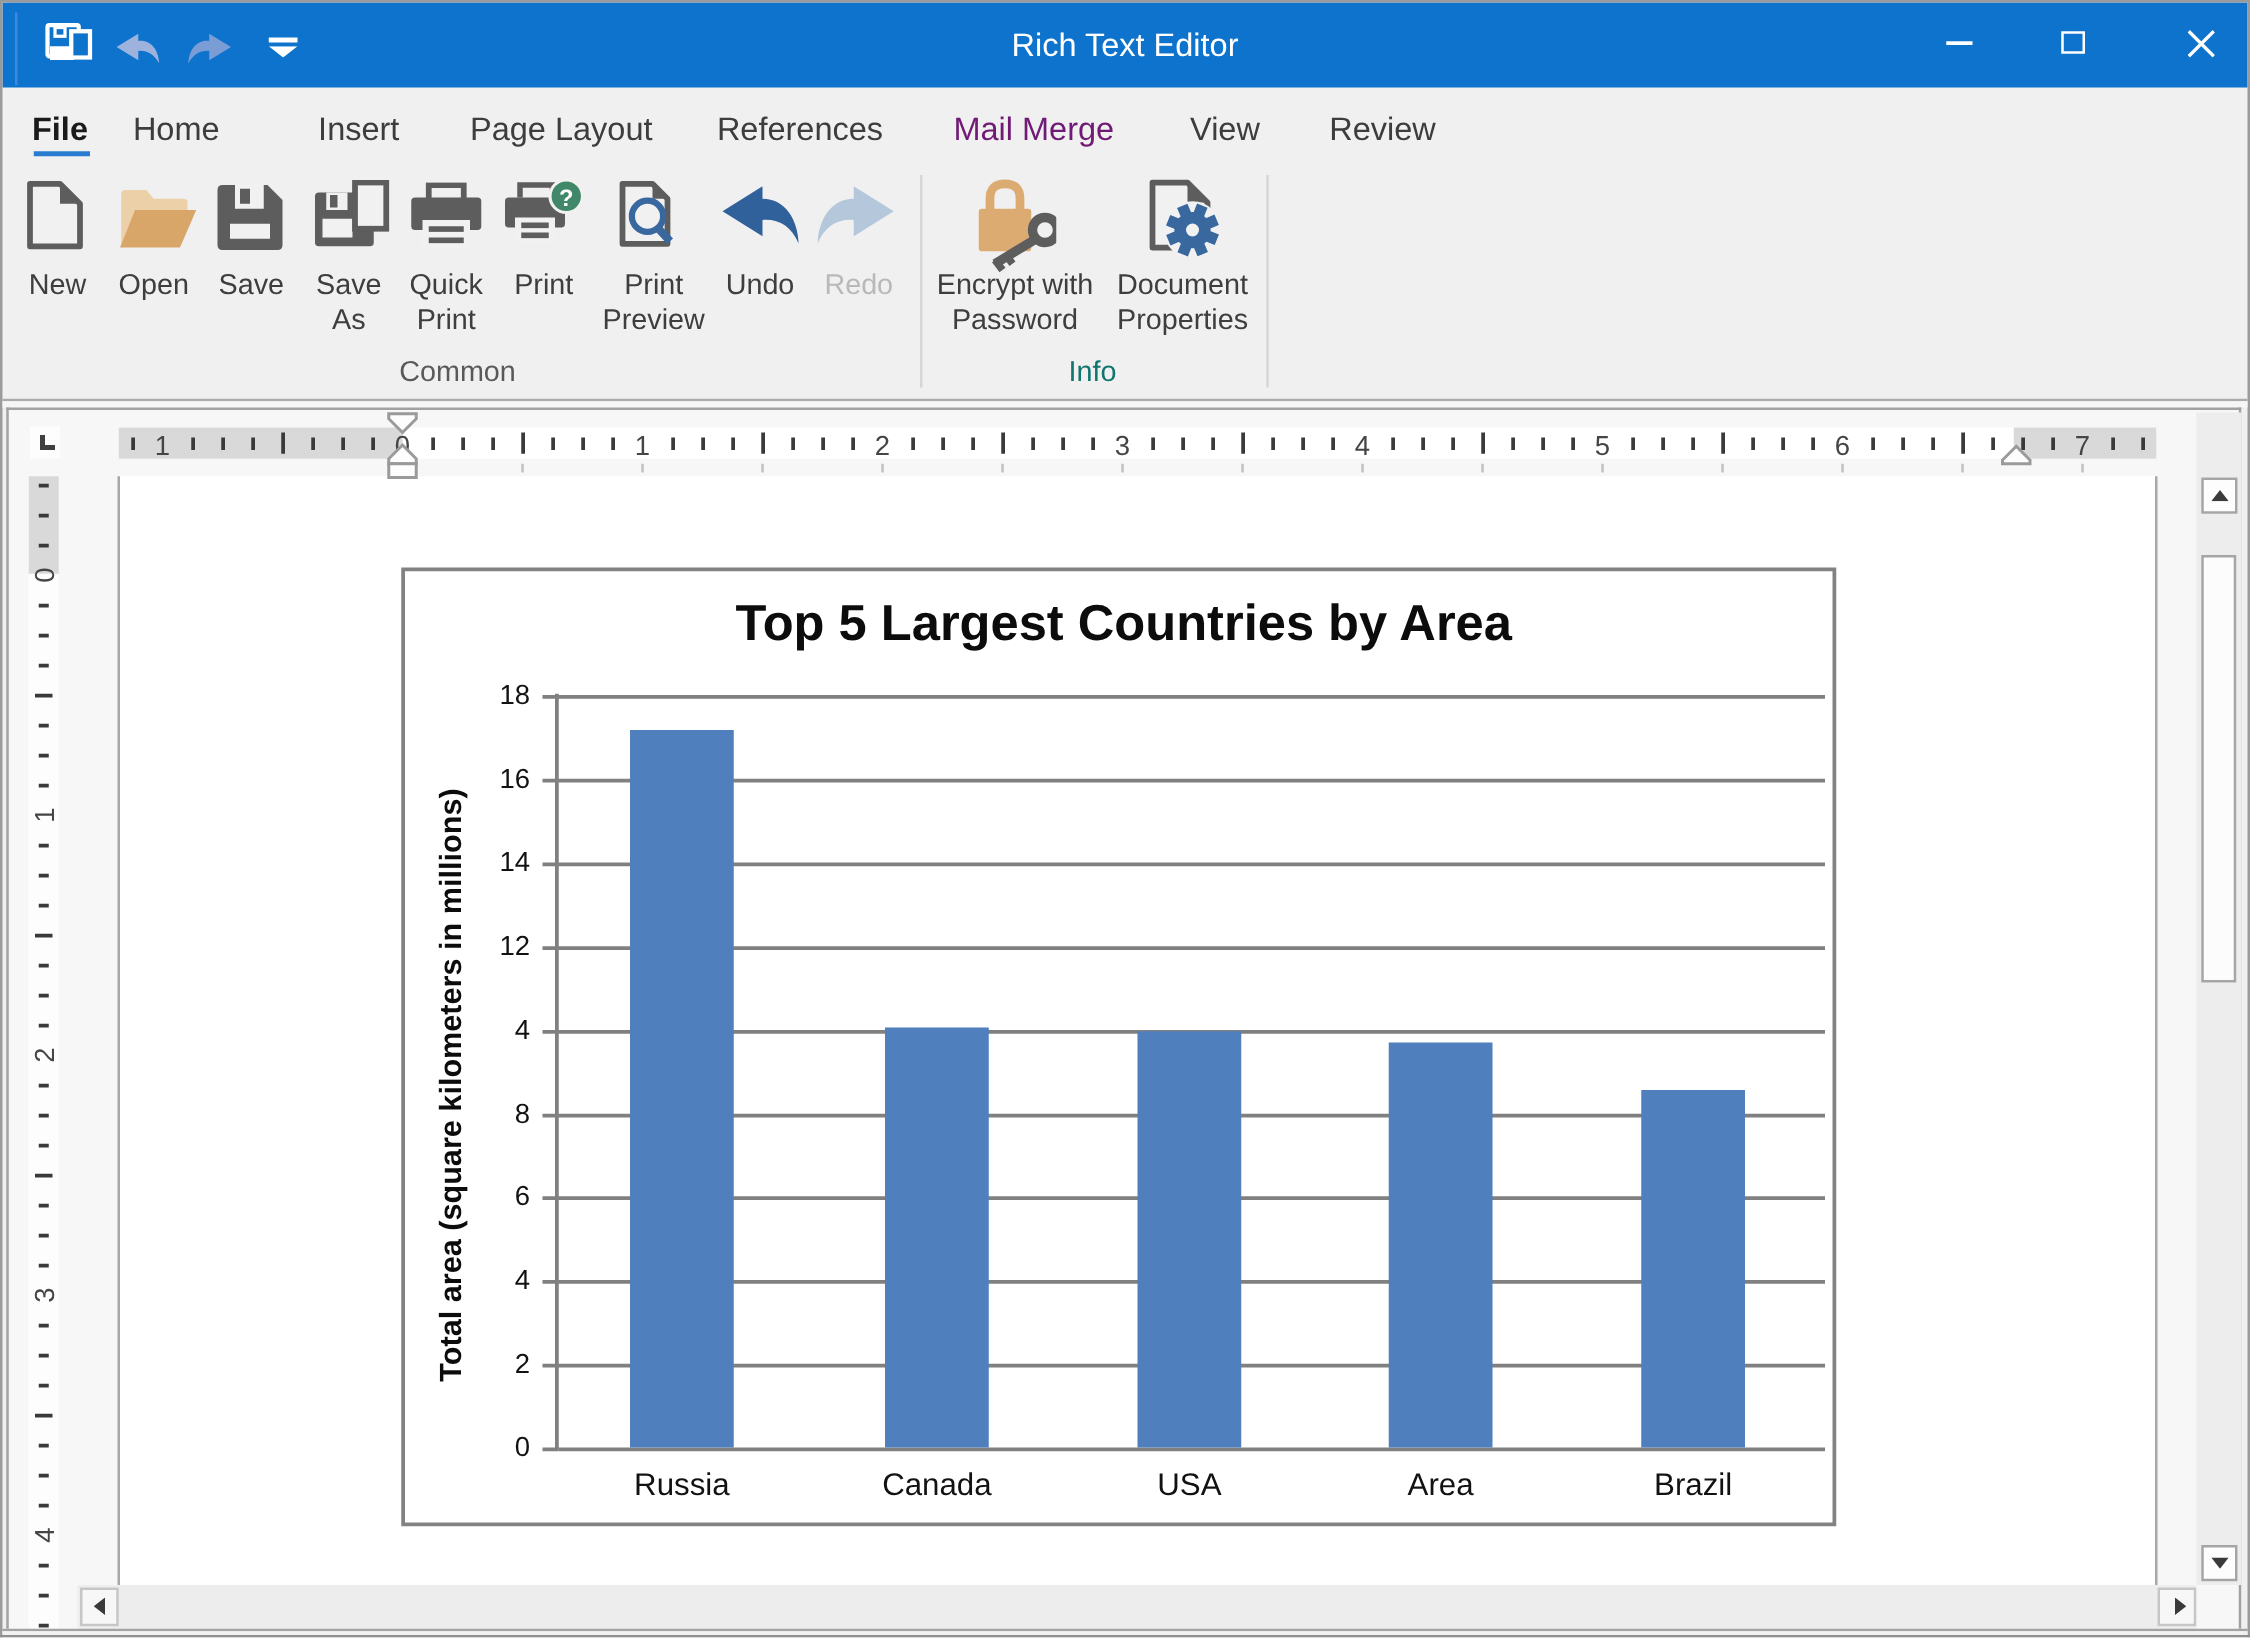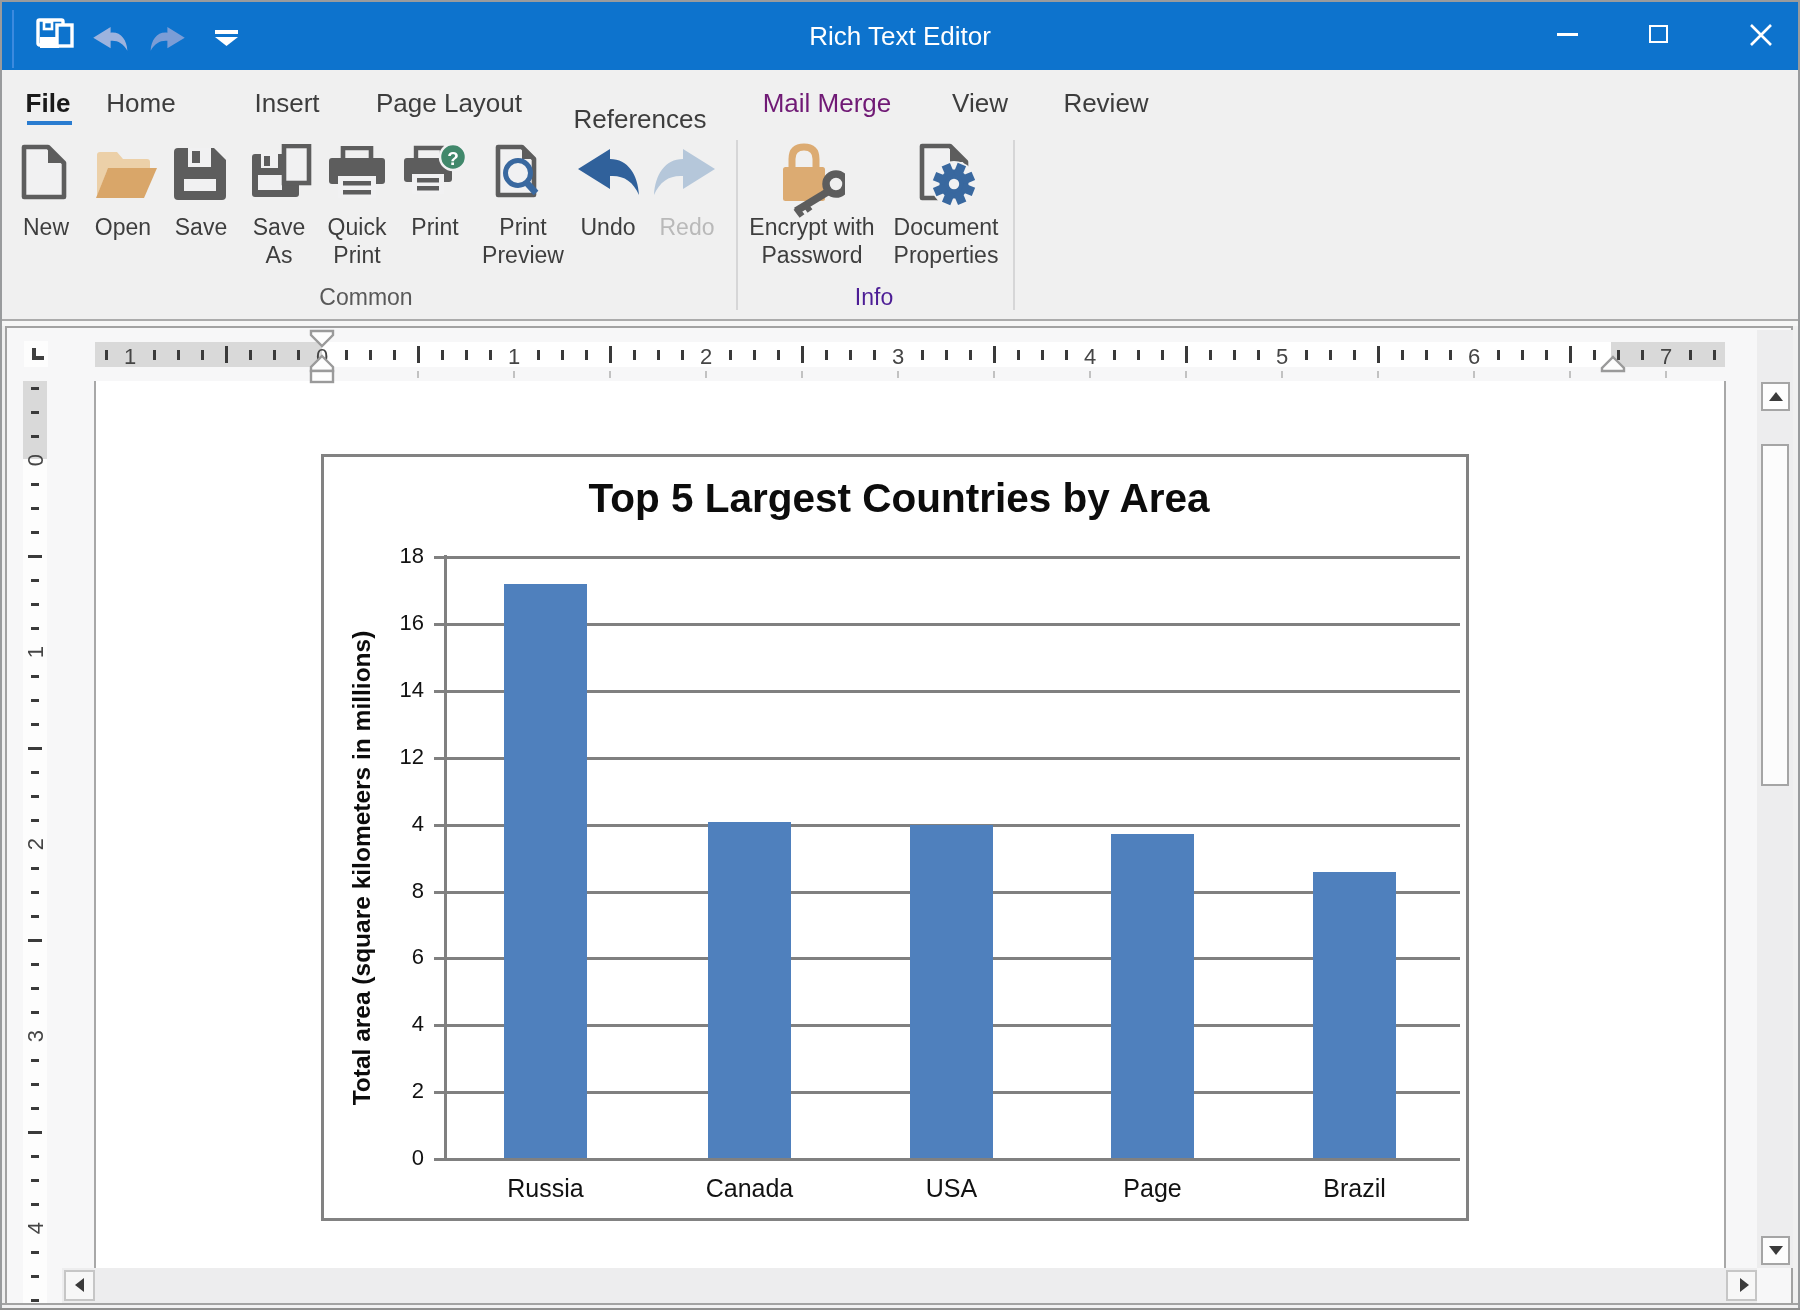--- a/index.html
+++ b/index.html
@@ -33,21 +33,21 @@
 <div class="abs" style="left:700px;top:21px;width:400px;height:32px;color:#fff;font-size:26px;text-align:center;">Rich Text Editor</div>
 <div class="abs" style="left:1557px;top:33px;width:21px;height:3px;background:#fff;"></div>
 <div class="abs" style="left:1649px;top:25px;width:15px;height:14px;border:2.5px solid #fff;"></div>
 <svg width="22" height="22" viewBox="0 0 22 22" style="position:absolute;left:1750px;top:24px">
 <path d="M1 1 L21 21 M21 1 L1 21" stroke="#fff" stroke-width="2.6"></path>
   </svg>
 <div class="abs" style="left:-62px;top:88px;width:220px;height:30px;font-size:26px;color:#1a1a1a;font-weight:bold;text-align:center;">File</div>
 <div class="abs" style="left:51px;top:88px;width:180px;height:30px;font-size:26px;color:#3d3d3d;font-weight:normal;text-align:center;">Home</div>
 <div class="abs" style="left:177px;top:88px;width:220px;height:30px;font-size:26px;color:#3d3d3d;font-weight:normal;text-align:center;">Insert</div>
 <div class="abs" style="left:339px;top:88px;width:220px;height:30px;font-size:26px;color:#3d3d3d;font-weight:normal;text-align:center;">Page Layout</div>
-<div class="abs" style="left:530px;top:88px;width:220px;height:30px;font-size:26px;color:#3d3d3d;font-weight:normal;text-align:center;margin-top:16px;">References</div>
+<div class="abs" style="left:530px;top:88px;width:220px;height:30px;font-size:26px;color:#3d3d3d;font-weight:normal;text-align:center;">References</div>
 <div class="abs" style="left:717px;top:88px;width:220px;height:30px;font-size:26px;color:#701a75;font-weight:normal;text-align:center;">Mail Merge</div>
 <div class="abs" style="left:870px;top:88px;width:220px;height:30px;font-size:26px;color:#3d3d3d;font-weight:normal;text-align:center;">View</div>
 <div class="abs" style="left:996px;top:88px;width:220px;height:30px;font-size:26px;color:#3d3d3d;font-weight:normal;text-align:center;">Review</div>
 <div class="abs" style="left:27px;top:121px;width:45px;height:4px;background:#2a7cd0;"></div>
 <svg width="46" height="56" viewBox="0 0 46 56" style="position:absolute;left:21px;top:144px">
 <path d="M3 3 H27 L43 19 V53 H3 Z" fill="#f1f1f2" stroke="#5d5d5d" stroke-width="4.6" stroke-linejoin="round"></path>
 <path d="M27 3 L43 19 H27 Z" fill="#5d5d5d"></path>
 </svg>
 <svg width="62" height="50" viewBox="0 0 62 50" style="position:absolute;left:95px;top:149px">
 <path d="M2 47 V6 Q2 3 5 3 H22 L28 10 H52 Q55 10 55 13 V22 H12 Z" fill="#ecd0a8"></path>
@@ -123,21 +123,21 @@
 <div class="abs" style="left:111px;top:213px;width:180px;line-height:28px;font-size:23px;color:#3e3e3e;text-align:center;">Save</div>
 <div class="abs" style="left:189px;top:213px;width:180px;line-height:28px;font-size:23px;color:#3e3e3e;text-align:center;">Save<br>As</div>
 <div class="abs" style="left:267px;top:213px;width:180px;line-height:28px;font-size:23px;color:#3e3e3e;text-align:center;">Quick<br>Print</div>
 <div class="abs" style="left:345px;top:213px;width:180px;line-height:28px;font-size:23px;color:#3e3e3e;text-align:center;">Print</div>
 <div class="abs" style="left:433px;top:213px;width:180px;line-height:28px;font-size:23px;color:#3e3e3e;text-align:center;">Print<br>Preview</div>
 <div class="abs" style="left:518px;top:213px;width:180px;line-height:28px;font-size:23px;color:#3e3e3e;text-align:center;">Undo</div>
 <div class="abs" style="left:597px;top:213px;width:180px;line-height:28px;font-size:23px;color:#b9b9b9;text-align:center;">Redo</div>
 <div class="abs" style="left:722px;top:213px;width:180px;line-height:28px;font-size:23px;color:#3e3e3e;text-align:center;">Encrypt with<br>Password</div>
 <div class="abs" style="left:856px;top:213px;width:180px;line-height:28px;font-size:23px;color:#3e3e3e;text-align:center;">Document<br>Properties</div>
 <div class="abs" style="left:266px;top:284px;width:200px;font-size:23px;color:#595959;text-align:center;">Common</div>
-<div class="abs" style="left:774px;top:284px;width:200px;font-size:23px;color:#4c1d95;text-align:center;">Info</div>
+<div class="abs" style="left:774px;top:284px;width:200px;font-size:23px;color:#0f766e;text-align:center;">Info</div>
 <div class="abs" style="left:736px;top:140px;width:2px;height:170px;background:#d6d6d7;"></div>
 <div class="abs" style="left:1013px;top:140px;width:2px;height:170px;background:#d6d6d7;"></div>
 <div class="abs" style="left:2px;top:319px;width:1796px;height:2px;background:#ababab;"></div>
 <div class="abs" style="left:2px;top:321px;width:1796px;height:5px;background:#f6f6f6;"></div>
 <div class="abs" style="left:5px;top:326px;width:1788px;height:977px;background:#f7f7f8;border-top:2px solid #a2a2a2;border-left:2px solid #a2a2a2;border-right:2px solid #a2a2a2;box-sizing:border-box;"></div>
 <div class="abs" style="left:96px;top:381px;width:1628px;height:887px;background:#ffffff;"></div>
 <div class="abs" style="left:94px;top:381px;width:2px;height:887px;background:#a8a8a8;"></div>
 <div class="abs" style="left:1724px;top:381px;width:2px;height:887px;background:#a8a8a8;"></div>
 <div class="abs" style="left:95px;top:342px;width:1630px;height:25px;background:#ffffff;"></div>
 <div class="abs" style="left:95px;top:342px;width:227px;height:25px;background:#d9d9d9;"></div>
@@ -308,21 +308,21 @@
 <div class="abs" style="left:447px;top:556px;width:1013px;height:2.5px;background:#808080;"></div>
 <div class="abs" style="left:434px;top:556px;width:13px;height:2.5px;background:#808080;"></div>
 <div class="abs" style="left:348px;top:543px;width:76px;height:26px;font-size:22px;color:#121212;text-align:right;">18</div>
 <div class="abs" style="left:504px;top:584px;width:83px;height:574px;background:#4f80bd;"></div>
 <div class="abs" style="left:444px;top:1174px;width:203px;height:30px;font-size:25px;color:#121212;text-align:center;">Russia</div>
 <div class="abs" style="left:708px;top:822px;width:83px;height:336px;background:#4f80bd;"></div>
 <div class="abs" style="left:648px;top:1174px;width:203px;height:30px;font-size:25px;color:#121212;text-align:center;">Canada</div>
 <div class="abs" style="left:910px;top:825px;width:83px;height:333px;background:#4f80bd;"></div>
 <div class="abs" style="left:850px;top:1174px;width:203px;height:30px;font-size:25px;color:#121212;text-align:center;">USA</div>
 <div class="abs" style="left:1111px;top:834px;width:83px;height:324px;background:#4f80bd;"></div>
-<div class="abs" style="left:1051px;top:1174px;width:203px;height:30px;font-size:25px;color:#121212;text-align:center;">Page</div>
+<div class="abs" style="left:1051px;top:1174px;width:203px;height:30px;font-size:25px;color:#121212;text-align:center;">Area</div>
 <div class="abs" style="left:1313px;top:872px;width:83px;height:286px;background:#4f80bd;"></div>
 <div class="abs" style="left:1253px;top:1174px;width:203px;height:30px;font-size:25px;color:#121212;text-align:center;">Brazil</div>
 <div class="abs" style="left:112px;top:854px;width:500px;height:28px;font-size:24.5px;font-weight:bold;color:#0c0c0c;text-align:center;transform:rotate(-90deg);transform-origin:center;">Total area (square kilometers in millions)</div>
 <div class="abs" style="left:1757px;top:330px;width:36px;height:938px;background:#ededee;"></div>
 <div class="abs" style="left:1761px;top:382px;width:29px;height:29px;background:#fdfdfd;border:2px solid #a5a5a5;box-sizing:border-box;"></div>
 <svg width="14" height="9" viewBox="0 0 14 9" style="position:absolute;left:1769px;top:392px">
 <path d="M0 9 H14 L7 0 Z" fill="#3a3a3a"></path>
   </svg>
 <div class="abs" style="left:1761px;top:444px;width:28px;height:342px;background:#fcfcfc;border:2px solid #a5a5a5;box-sizing:border-box;"></div>
 <div class="abs" style="left:1761px;top:1236px;width:29px;height:29px;background:#fdfdfd;border:2px solid #a5a5a5;box-sizing:border-box;"></div>

